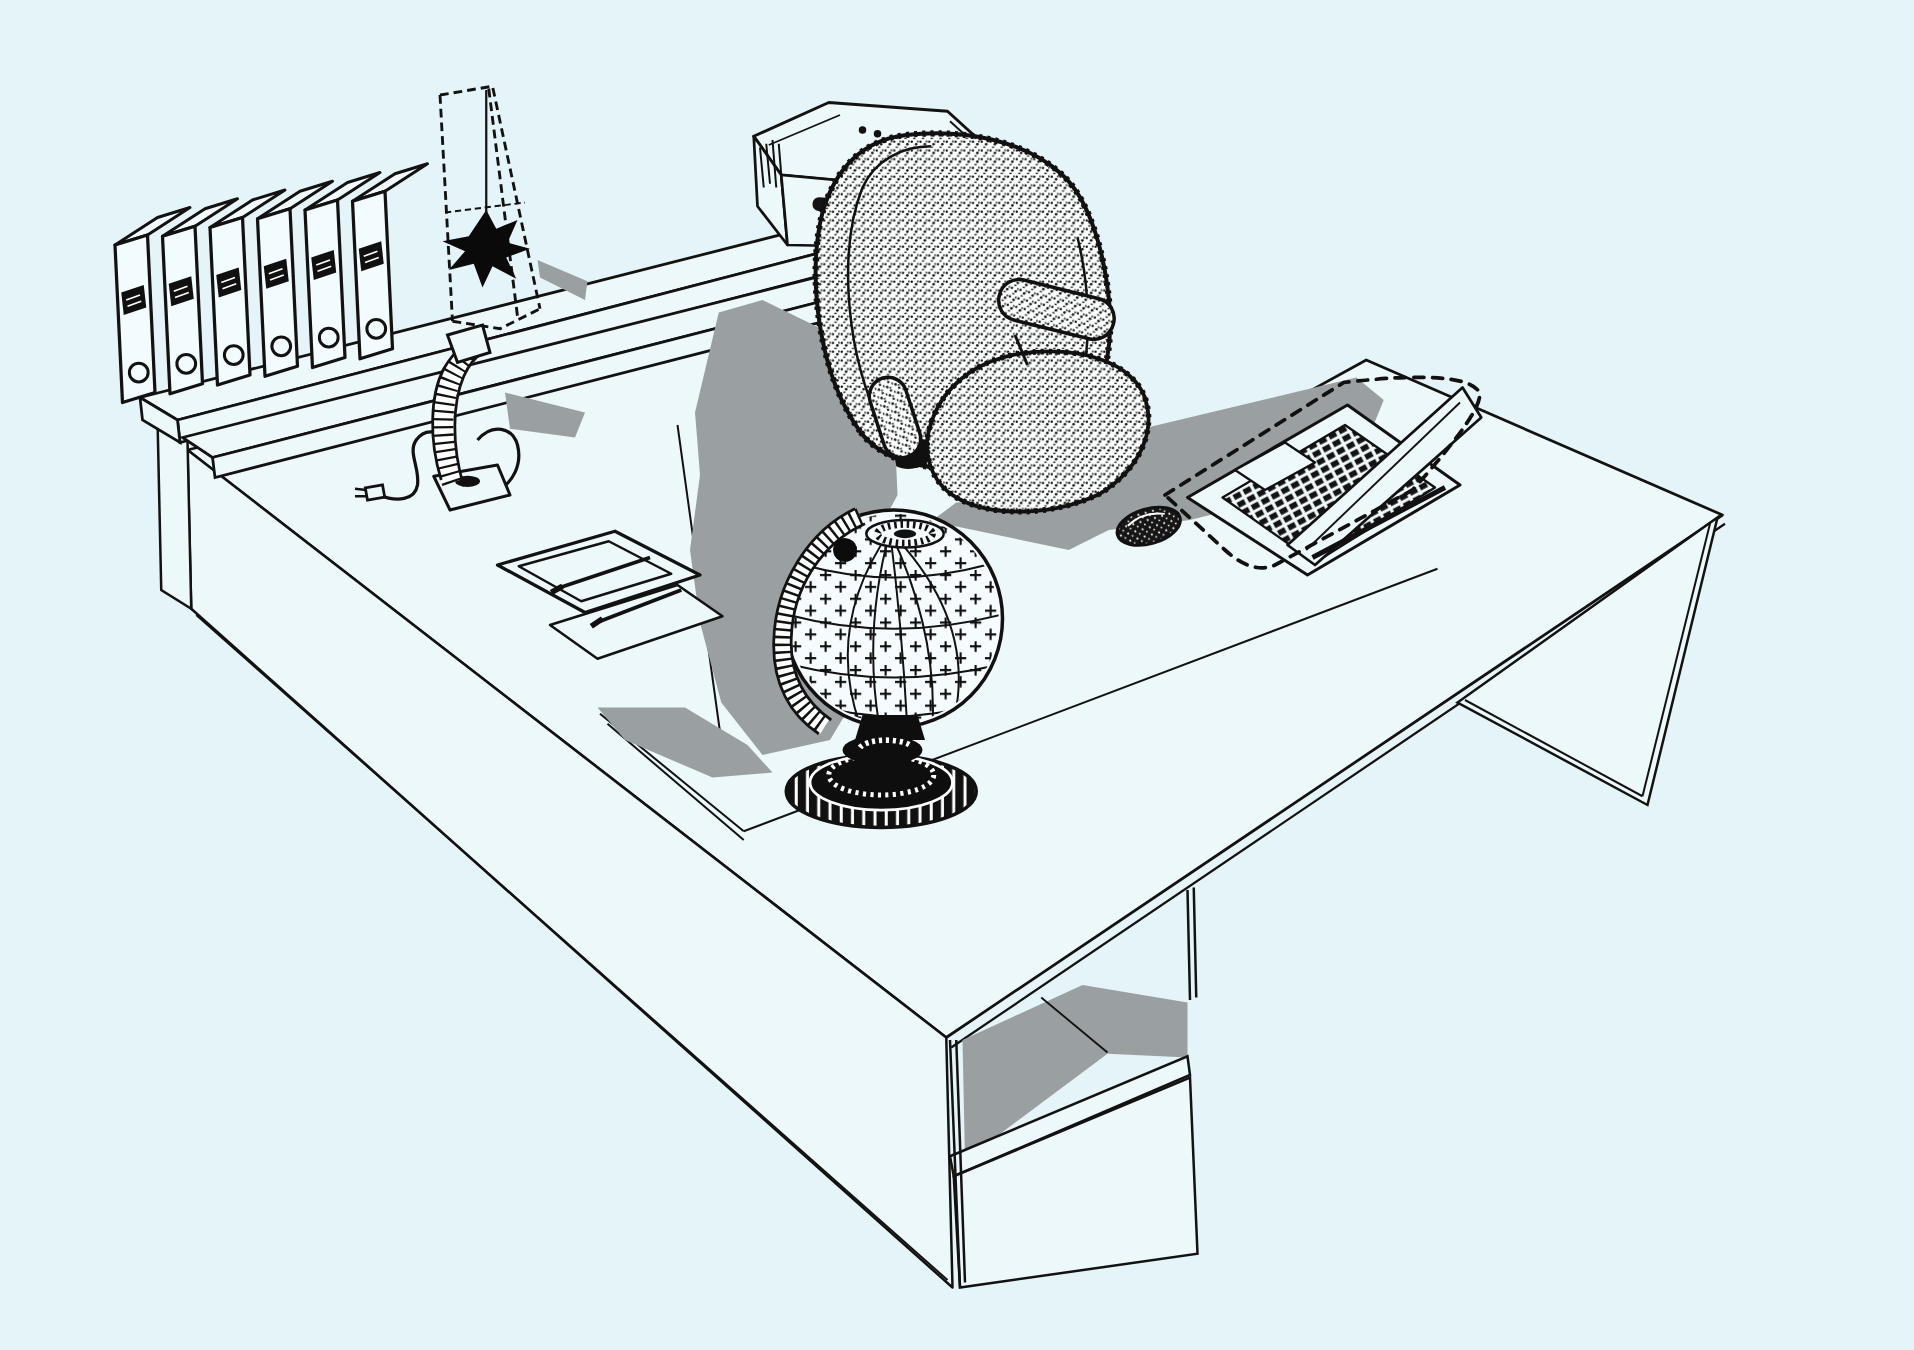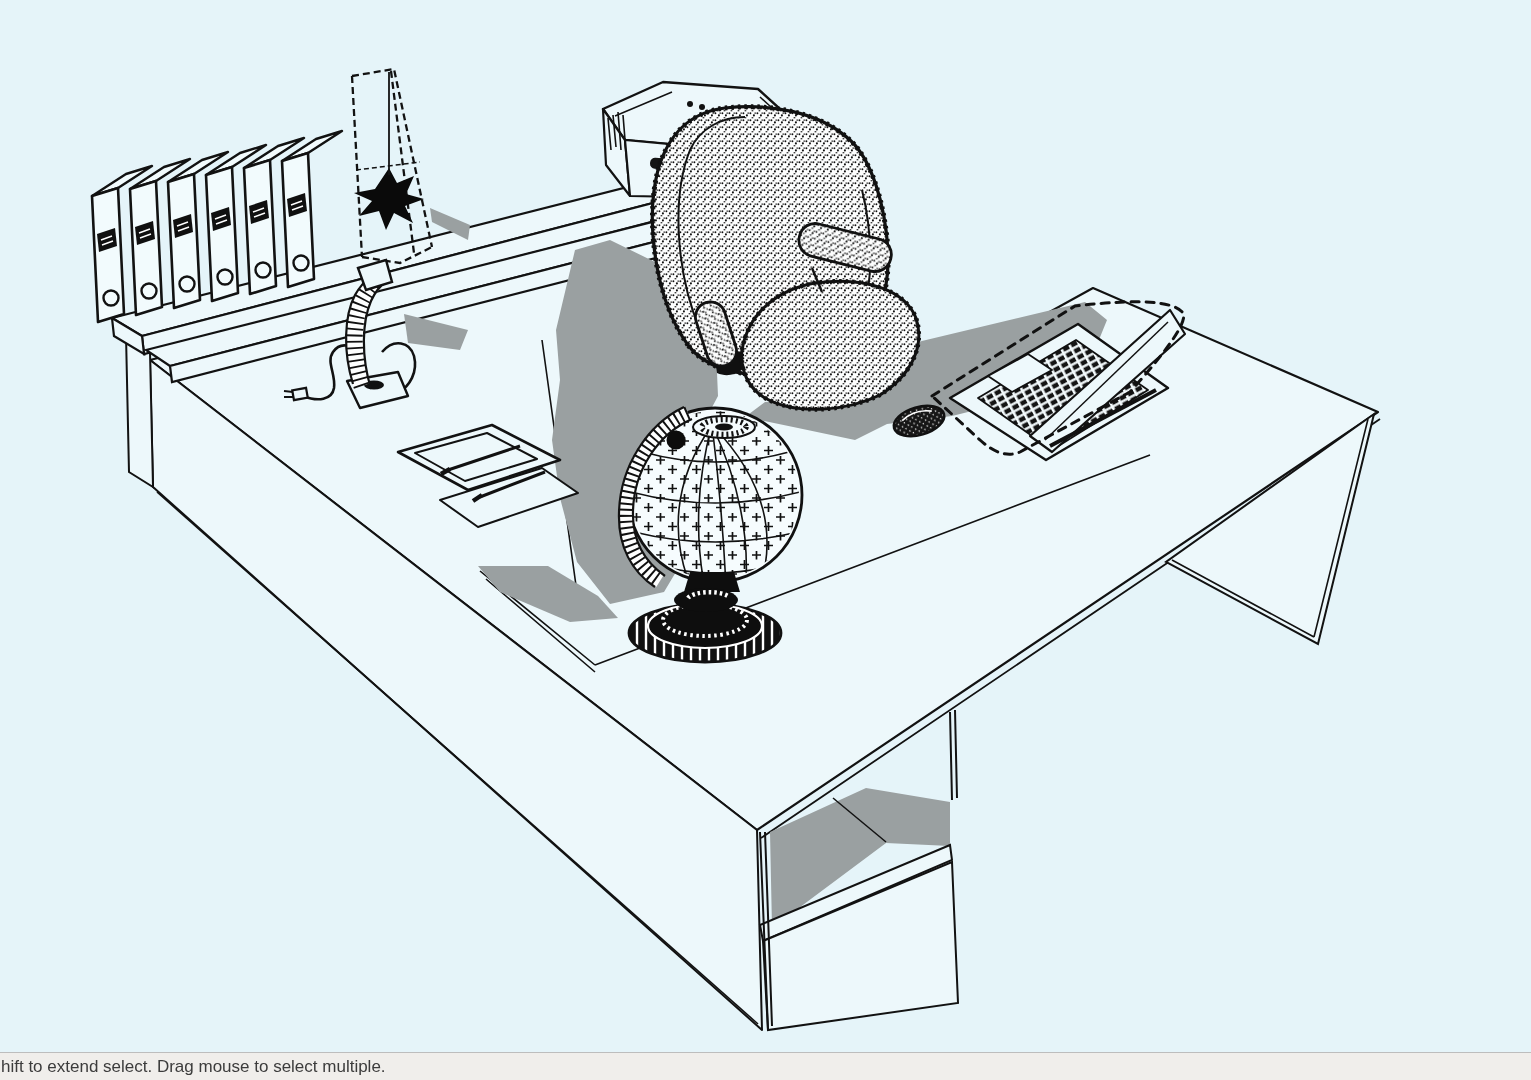--- a/index.html
+++ b/index.html
@@ -211,16 +211,13 @@
         <polygon points="978,398 1076,340 1148,390 1052,450" fill="url(#keys)" stroke="#111" stroke-width="1.8"></polygon>
         <polygon points="988,376 1028,354 1052,370 1012,392" fill="#eef9fc" stroke="#111" stroke-width="1.8"></polygon>
         <polygon class="face" stroke-width="2.2" points="1170,310 1185,334 1052,452 1030,436"></polygon>
         <path class="ln" stroke-width="1.5" d="M1168,322 L1045,440"></path>
         <path d="M1050,446 L1156,390" stroke="#111" stroke-width="4"></path>
         <path d="M932,396 L1075,306 Q1170,295 1183,313 Q1190,325 1130,392 L1020,452 Q1002,460 980,440 Z" fill="none" stroke="#111" stroke-width="3" stroke-dasharray="8,7" stroke-linecap="round"></path>
       </g>
     </svg>
   </div>
 
-  <div class="statusbar">
-    <span class="msg">hift to extend select. Drag mouse to select multiple.</span>
-  </div>
 </div>
 
 </body></html>

